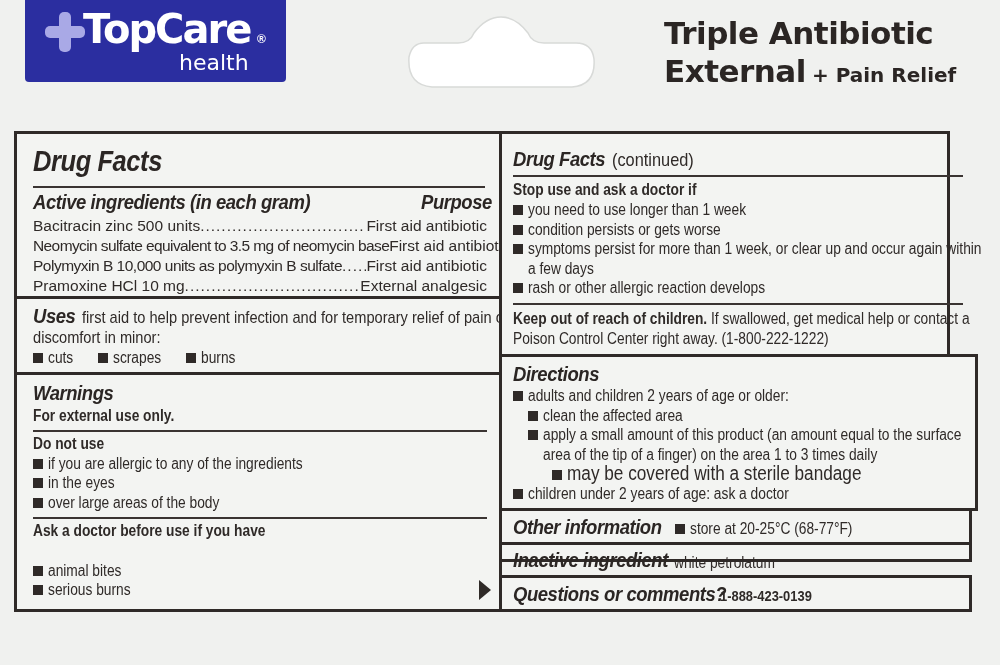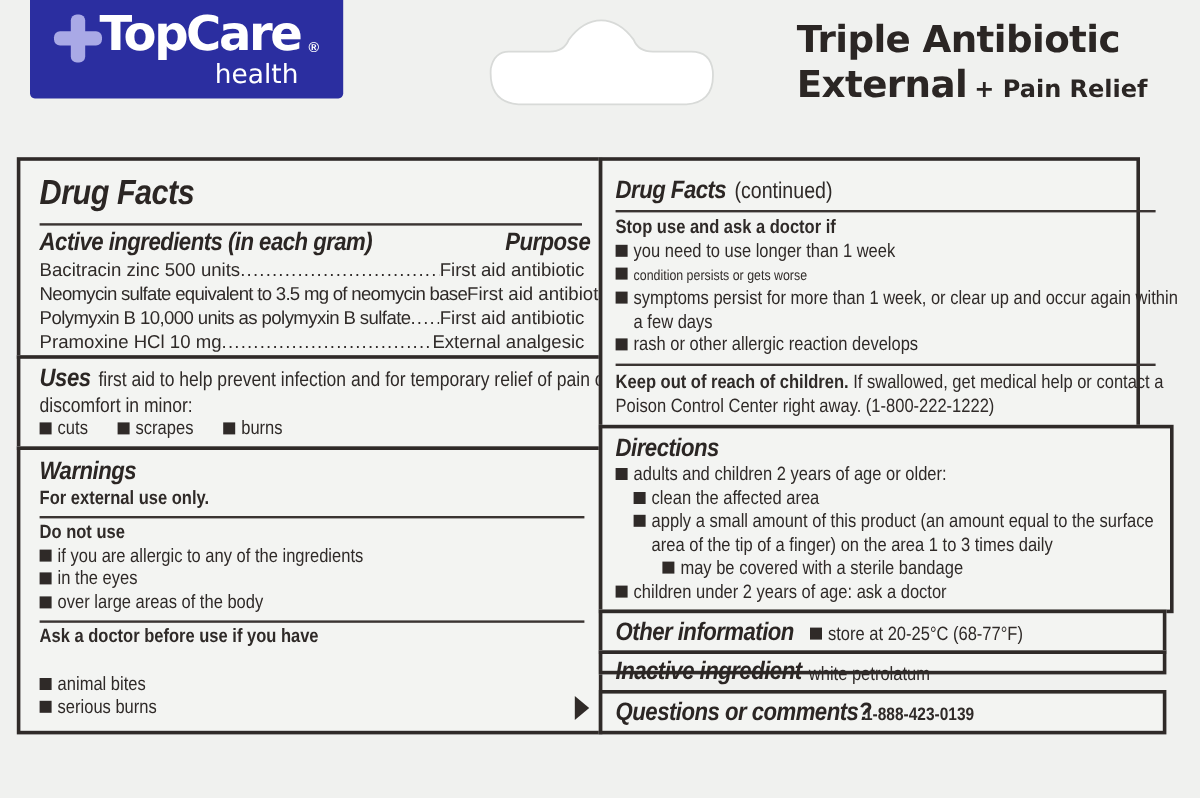--- a/index.html
+++ b/index.html
@@ -156,38 +156,38 @@
 </div>
 
 <div class="box" style="left:499px; top:131px; width:451px; height:227px;">
   <div class="line" style="left:11px; top:12px;">
     <span class="hdr-i" style="font-size:21px; line-height:26px;">Drug Facts</span>
     <span class="txt cond" style="font-size:19px; margin-left:-10px;">(continued)</span>
   </div>
   <div class="rule-thin" style="left:11px; top:41px; width:450px;"></div>
   <div class="line txt bold cond" style="left:11px; top:46px; font-size:16px;">Stop use and ask a doctor if</div>
   <div class="line txt" style="left:11px; top:66px; font-size:16px;"><span class="bullet"></span><span class="cond">you need to use longer than 1 week</span></div>
-  <div class="line txt" style="left:11px; top:86px; font-size:12px;"><span class="bullet"></span><span class="cond">condition persists or gets worse</span></div>
+  <div class="line txt" style="left:11px; top:86px; font-size:16px;"><span class="bullet"></span><span class="cond">condition persists or gets worse</span></div>
   <div class="line txt" style="left:11px; top:105px; font-size:16px;"><span class="bullet"></span><span class="cond">symptoms persist for more than 1 week, or clear up and occur again within</span></div>
   <div class="line txt cond" style="left:26px; top:125px; font-size:16px;">a few days</div>
   <div class="line txt" style="left:11px; top:144px; font-size:16px;"><span class="bullet"></span><span class="cond">rash or other allergic reaction develops</span></div>
   <div class="rule-thin" style="left:11px; top:169px; width:450px;"></div>
   <div class="line txt" style="left:11px; top:175px; font-size:16px;">
     <span class="cond" style="transform-origin:left;"><span class="bold">Keep out of reach of children.</span> <span>If swallowed, get medical help or contact a</span></span>
   </div>
   <div class="line txt cond" style="left:11px; top:195px; font-size:16px;">Poison Control Center right away. (1-800-222-1222)</div>
 </div>
 
 <div class="box" style="left:499px; top:354px; width:479px; height:157px;">
   <div class="line hdr-i" style="left:11px; top:4px; font-size:21px; line-height:26px;">Directions</div>
   <div class="line txt" style="left:11px; top:29px; font-size:16px;"><span class="bullet"></span><span class="cond">adults and children 2 years of age or older:</span></div>
   <div class="line txt" style="left:26px; top:49px; font-size:16px;"><span class="bullet"></span><span class="cond">clean the affected area</span></div>
   <div class="line txt" style="left:26px; top:68px; font-size:16px;"><span class="bullet"></span><span class="cond">apply a small amount of this product (an amount equal to the surface</span></div>
   <div class="line txt cond" style="left:41px; top:88px; font-size:16px;">area of the tip of a finger) on the area 1 to 3 times daily</div>
-  <div class="line txt" style="left:26px; top:107px; font-size:16px;padding-left:24px;"><span class="bullet"></span><span class="cond">may be covered with a sterile bandage</span></div>
+  <div class="line txt" style="left:26px; top:107px; font-size:20px;padding-left:24px;"><span class="bullet"></span><span class="cond">may be covered with a sterile bandage</span></div>
   <div class="line txt" style="left:11px; top:127px; font-size:16px;"><span class="bullet"></span><span class="cond">children under 2 years of age: ask a doctor</span></div>
 </div>
 
 <div class="box" style="left:499px; top:508px; width:473px; height:37px;">
   <div class="line" style="left:11px; top:3px;">
     <span class="hdr-i" style="font-size:21px; line-height:26px;">Other information</span>
   </div>
   <div class="line txt" style="left:173px; top:8px; font-size:16px;"><span class="bullet"></span><span class="cond">store at 20-25°C (68-77°F)</span></div>
 </div>
 

